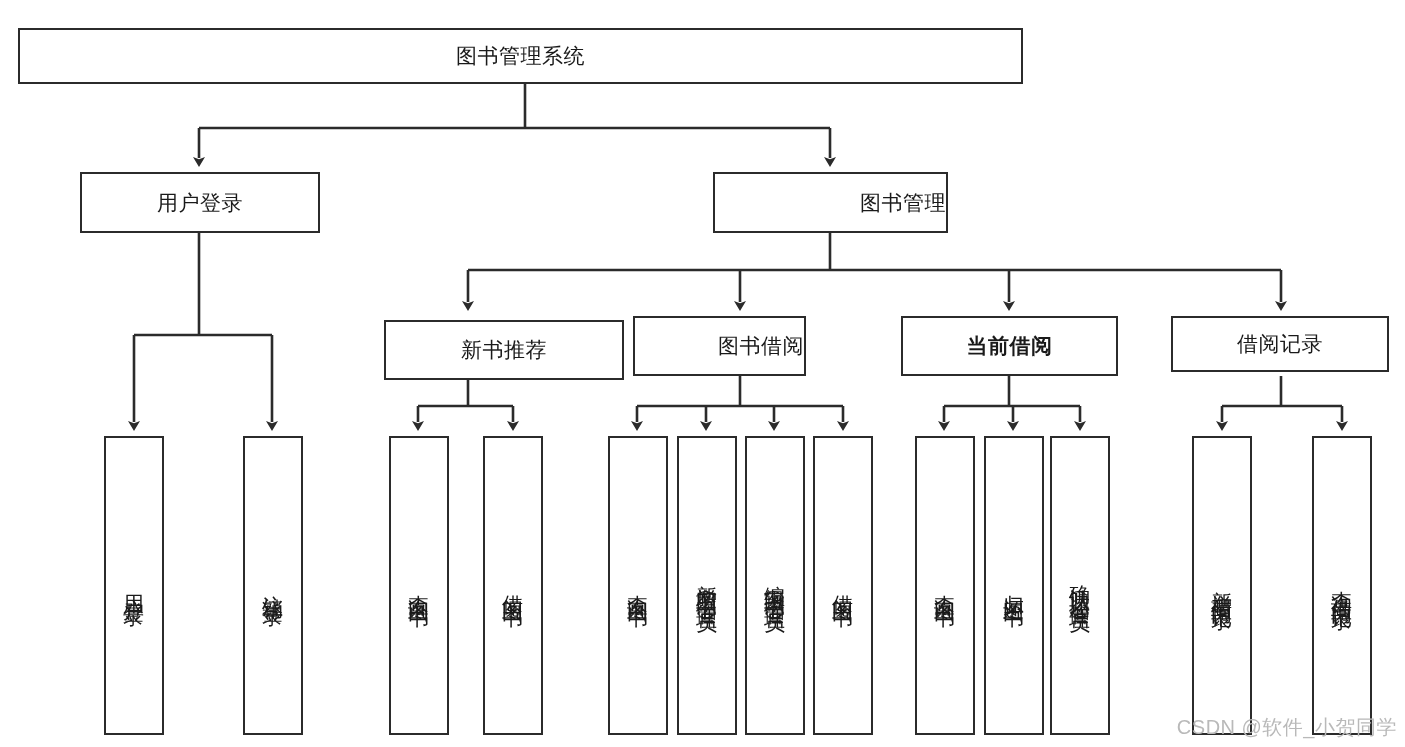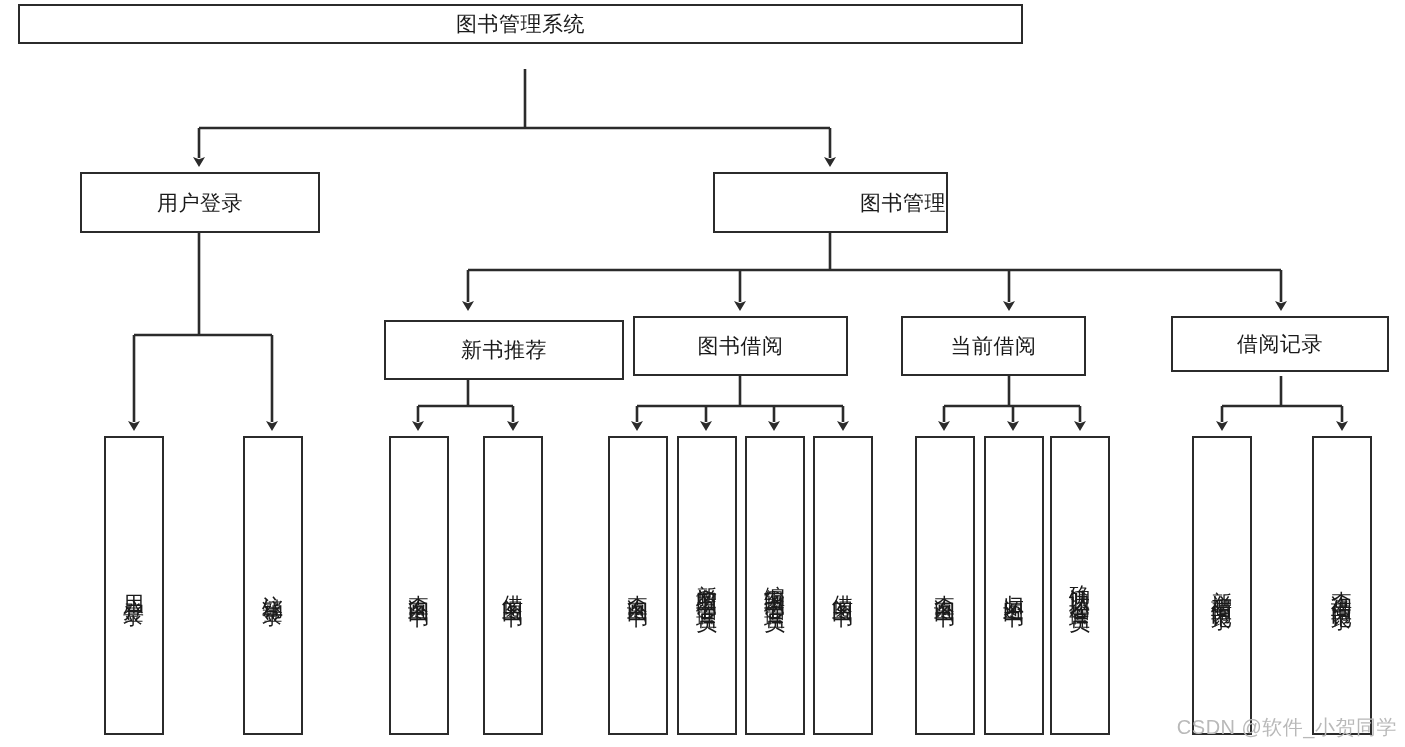--- a/index.html
+++ b/index.html
@@ -112,38 +112,38 @@
       <path d="M1013,406 L1013,422" marker-end="url(#arrow)"></path>
       <path d="M1080,406 L1080,422" marker-end="url(#arrow)"></path>
 
       <path d="M1281,376 L1281,406"></path>
       <path d="M1222,406 L1342,406"></path>
       <path d="M1222,406 L1222,422" marker-end="url(#arrow)"></path>
       <path d="M1342,406 L1342,422" marker-end="url(#arrow)"></path>
     </g>
   </svg>
 
-  <div class="node h" style="left:18px; top:4px; width:1005px; height:40px;align-items:center;">
+  <div class="node h" style="left:18px; top:28px; width:1005px; height:56px;align-items:center;">
     <span class="txt">图书管理系统</span>
   </div>
 
   <div class="node h" style="left:80px; top:172px; width:240px; height:61px;">
     <span class="txt">用户登录</span>
   </div>
   <div class="node h" style="left:713px; top:172px; width:235px; height:61px;justify-content:flex-end;">
     <span class="txt">图书管理</span>
   </div>
 
   <div class="node h" style="left:360px; top:320px; width:240px; height:60px;margin-left:24px;">
     <span class="txt">新书推荐</span>
   </div>
-  <div class="node h" style="left:633px; top:316px; width:215px; height:60px;">
+  <div class="node h" style="left:633px; top:316px; width:173px; height:60px;justify-content:flex-end;">
     <span class="txt">图书借阅</span>
   </div>
-  <div class="node h" style="left:901px; top:316px; width:185px; height:60px;">
+  <div class="node h" style="left:901px; top:316px; width:217px; height:60px;font-weight:bold;">
     <span class="txt">当前借阅</span>
   </div>
   <div class="node h" style="left:1171px; top:316px; width:218px; height:56px;">
     <span class="txt">借阅记录</span>
   </div>
 
   <div class="node v" style="left:104px; top:436px; width:60px; height:299px;">
     <span class="txt">用户登录</span>
   </div>
   <div class="node v" style="left:243px; top:436px; width:60px; height:299px;">

